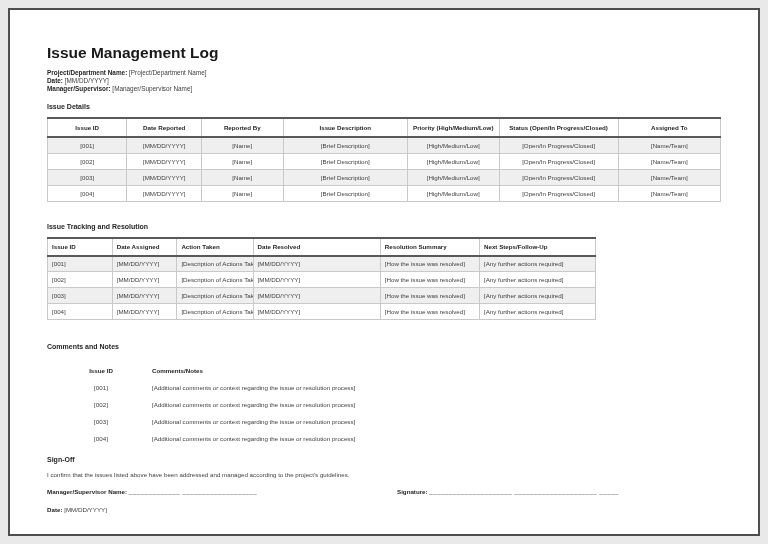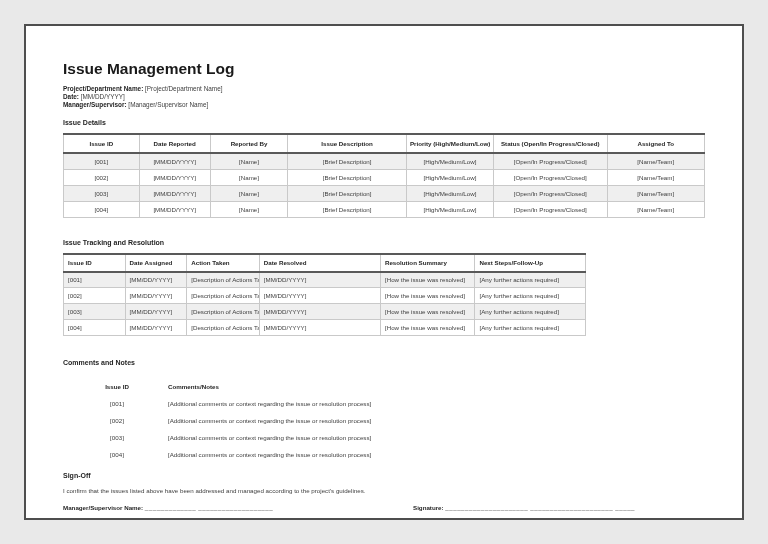--- a/index.html
+++ b/index.html
@@ -1,19 +1,19 @@
 <!DOCTYPE html>
 <html><head>
 <meta charset="utf-8">
 <style>
   * { margin:0; padding:0; box-sizing:border-box; }
   html,body { width:768px; height:544px; }
   body { font-family:"Liberation Sans", sans-serif; color:#333; }
 
-  .canvas { width:768px; height:544px; background:#e9e9e9; padding:24px; }
+  .canvas { width:768px; height:544px; background:#e9e9e9; padding:8px; }
   .page   { width:100%; height:100%; background:#fff; border:2px solid #4e4e4e;
             padding:34px 37px 0 37px; overflow:hidden; }
 
   h1.doc-title { font-size:15.5px; font-weight:bold; color:#1a1a1a; margin:0 0 7px 0; }
 
   .meta p { font-size:6.4px; line-height:8px; color:#404040; }
   .meta b { color:#1f1f1f; }
 
   h2.section { font-size:7px; font-weight:bold; color:#1f1f1f; line-height:9px; }
   h2.h-details  { margin-top:9px;  margin-bottom:6px; }

